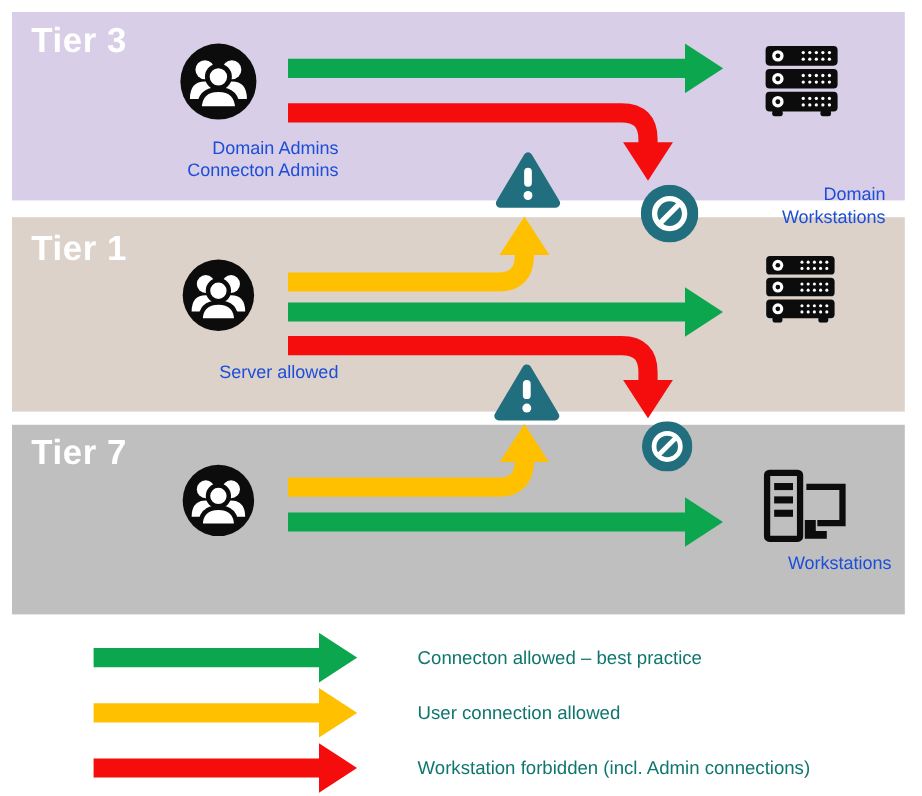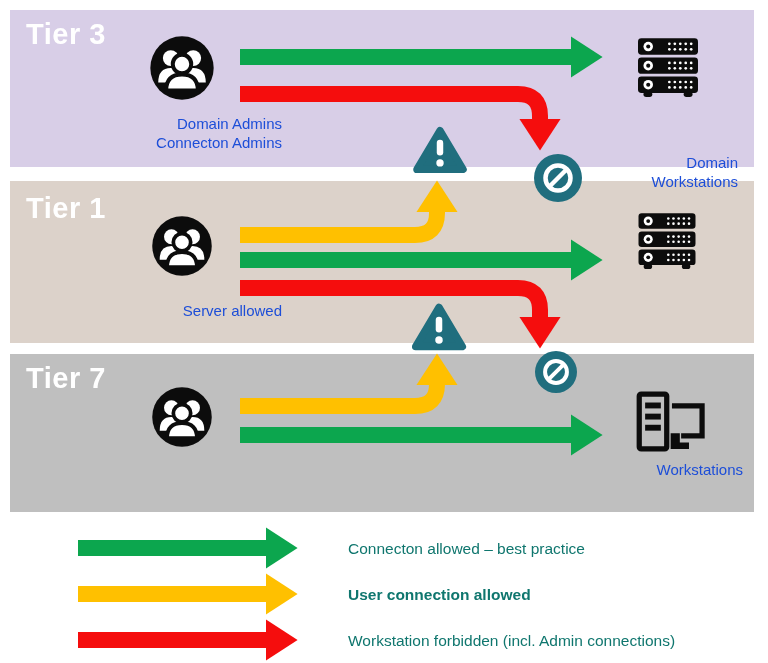--- a/index.html
+++ b/index.html
@@ -14,21 +14,21 @@
   .p-label{position:absolute;color:#1d4ed8;font-size:15px;line-height:1.27;text-align:right;}
   .p-label .line{display:block;}
   .admin0{left:82px;top:114px;width:200px;}
   .admin1{left:82px;top:301px;width:200px;}
   .admin2{left:82px;top:470px;width:200px;}
   .target0{left:598px;top:113px;width:140px;margin-top:40px;}
   .target1{left:598px;top:291px;width:140px;}
   .target2{left:593px;top:460px;width:150px;}
   .abs{position:absolute;}
   .legend-label{position:absolute;left:324px;color:#0f766e;font-size:15.5px;margin-left:24px;}
-  .lg0{top:540px;} .lg1{top:586px;font-weight:bold;} .lg2{top:632px;}
+  .lg0{top:540px;} .lg1{top:586px;} .lg2{top:632px;}
   svg{display:block;}
   .arrows{position:absolute;left:0;top:0;pointer-events:none;}
   .stroke-green{stroke:#0ca64e;} .stroke-yellow{stroke:#ffc000;} .stroke-red{stroke:#f50d0d;}
 </style>
 </head>
 <body>
 
 <div class="canvas">
 
   <div class="band t0"></div>

